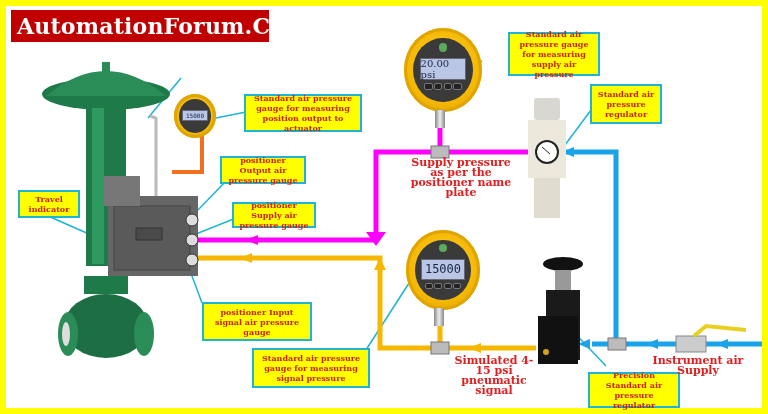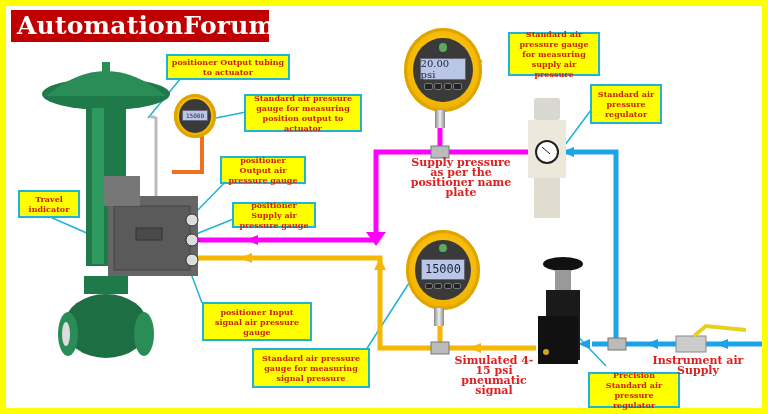--- a/index.html
+++ b/index.html
@@ -5,21 +5,21 @@
   * { box-sizing: border-box; margin: 0; padding: 0; }
   html, body { width: 768px; height: 414px; overflow: hidden; background: #ffff00; }
   body { font-family: "DejaVu Serif", serif; position: relative; }
   #canvas {
     position: absolute; left: 6px; top: 6px; width: 756px; height: 402px;
     background: #ffffff;
   }
   #brand {
     position: absolute; left: 5px; top: 4px; width: 258px; height: 32px;
     background: #c00000; color: #fff; font-family: "DejaVu Serif", serif;
-    font-weight: bold; font-size: 25px; line-height: 32px; padding-left: 6px;
+    font-weight: bold; font-size: 22px; line-height: 32px; padding-left: 6px;
     letter-spacing: 0.2px;
   }
   .callout {
     position: absolute; background: #ffff00; border: 2px solid #1fb3d6;
     color: #cc2200; font-family: "DejaVu Serif", serif; font-weight: bold;
     font-size: 8px; line-height: 10px; text-align: center;
     display: flex; align-items: center; justify-content: center;
     padding: 1px 3px;
   }
   .redtext {
@@ -169,21 +169,20 @@
   </div>
   <div class="stem" style="left:428px; top:302px; width:10px; height:18px;"></div>
 
   <div class="gauge" style="left:168px; top:88px; width:42px; height:44px;">
     <div class="face"></div>
     <div class="lcd" style="font-size:6px; font-family:'DejaVu Sans Mono',monospace;">15000</div>
   </div>
 
   <div id="brand">AutomationForum.Co</div>
 
-  <div class="callout" style="left:160px; top:48px; width:124px; height:26px;">positioner Output tubing to actuator</div>
   <div class="callout" style="left:238px; top:88px; width:118px; height:38px;">Standard air pressure gauge for measuring position output to actuator</div>
   <div class="callout" style="left:502px; top:26px; width:92px; height:44px;">Standard air pressure gauge for measuring supply air pressure</div>
   <div class="callout" style="left:584px; top:78px; width:72px; height:40px;">Standard air pressure regulator</div>
   <div class="callout" style="left:4px; top:184px; width:62px; height:28px;margin-left:8px;">Travel indicator</div>
   <div class="callout" style="left:214px; top:150px; width:86px; height:28px;">positioner Output air pressure gauge</div>
   <div class="callout" style="left:226px; top:196px; width:84px; height:26px;">positioner Supply air pressure gauge</div>
   <div class="callout" style="left:196px; top:296px; width:110px; height:39px;">positioner Input signal air pressure gauge</div>
   <div class="callout" style="left:246px; top:342px; width:118px; height:40px;">Standard air pressure gauge for measuring signal pressure</div>
   <div class="callout" style="left:582px; top:366px; width:92px; height:36px;">Precision Standard air pressure regulator</div>
 

